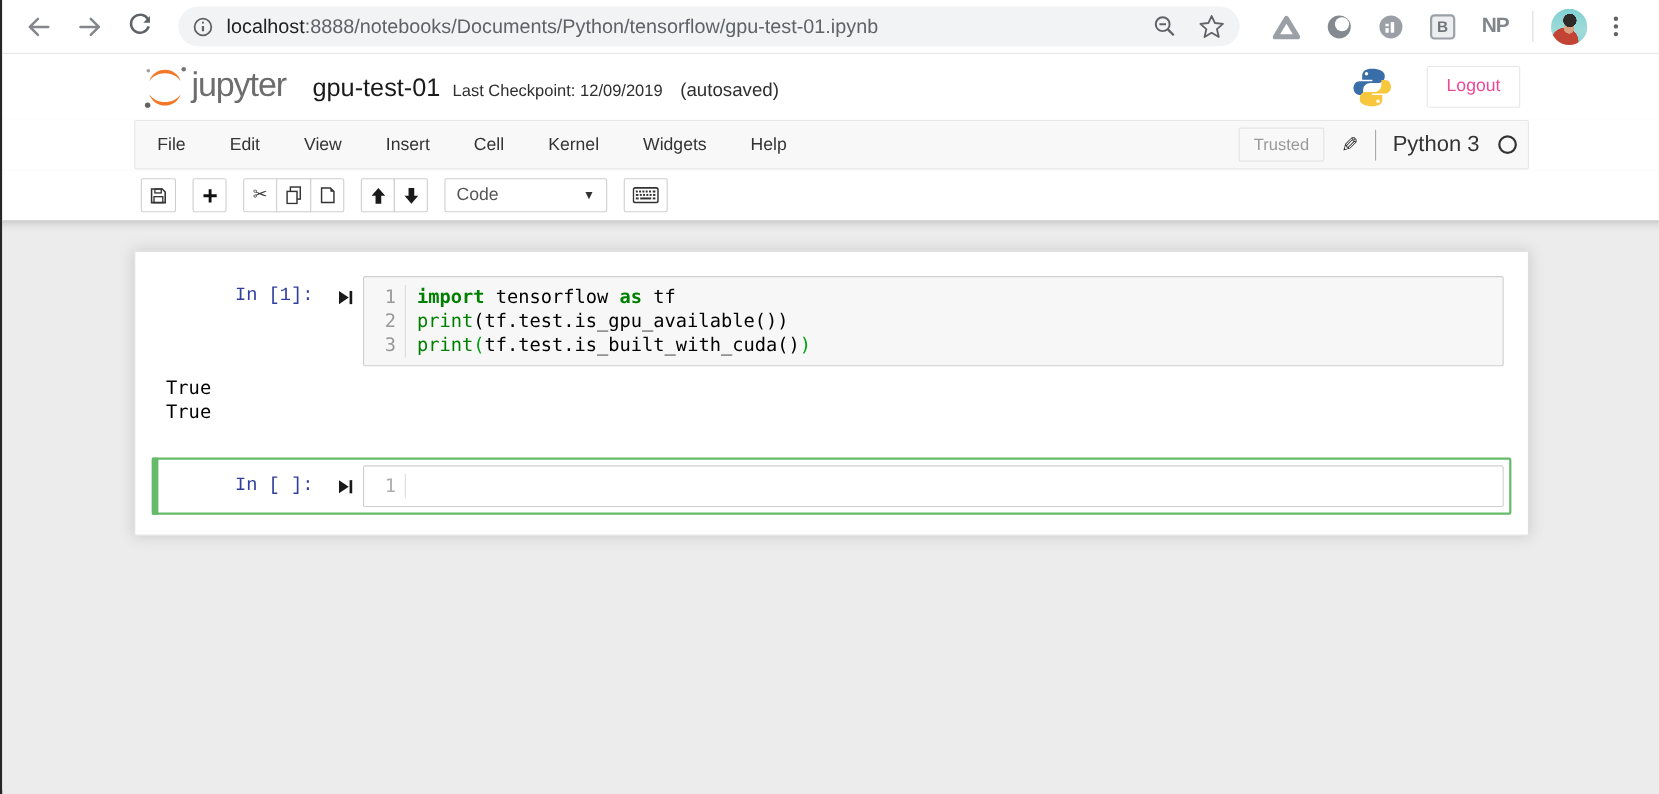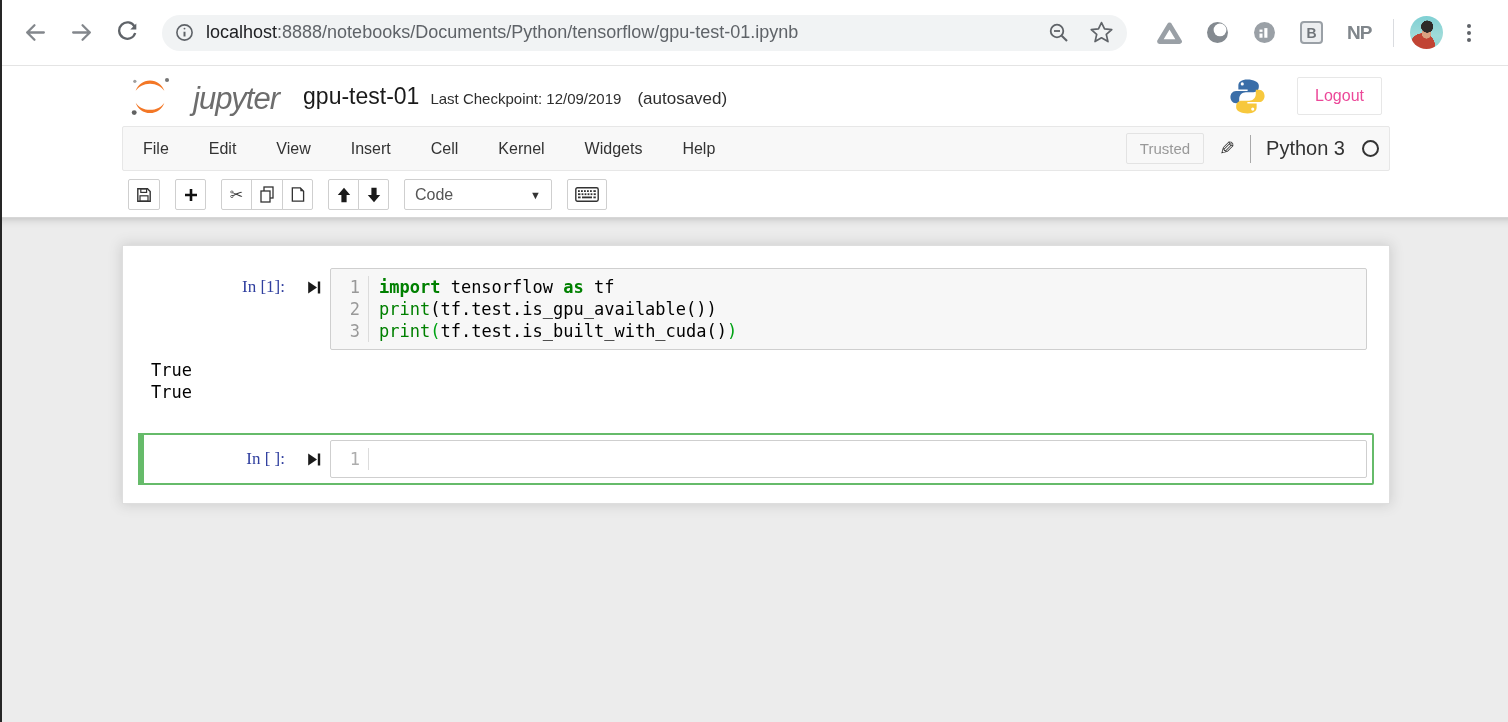--- a/index.html
+++ b/index.html
@@ -6,21 +6,21 @@
   html,body { margin:0; padding:0; }
   body {
     width:1508px; height:722px; overflow:hidden;
     font-family:"Liberation Sans", sans-serif;
     background:#ececec;
     border-left:2px solid #262626;
   }
 
   
   .browser-bar{
-    height:66px; background:#fff; display:flex; align-items:center;
+    height:49px; background:#fff; display:flex; align-items:center;
     padding:0 16px 0 18px; border-bottom:1px solid #e4e4e4;
   }
   .nav-ic{ display:inline-flex; align-items:center; justify-content:center;
     width:30px; height:30px; margin-right:16px; cursor:pointer; }
   .omnibox{
     height:36px; width:965px; background:#f1f3f4; border-radius:18px;
     display:flex; align-items:center; padding:0 14px 0 13px; margin-left:4px;
   }
   .omni-url{ font-size:18px; margin-left:12px; white-space:nowrap; overflow:hidden; }
   .url-host{ color:#202124; }
@@ -40,21 +40,21 @@
       radial-gradient(circle at 52% 32%, #2e2a28 0 21%, transparent 22%),
       radial-gradient(circle at 50% 54%, #d9a181 0 19%, transparent 20%),
       radial-gradient(circle at 38% 90%, #c14434 0 34%, transparent 35%),
       linear-gradient(180deg,#7fd0d4 0%,#9fdbd9 60%,#8fd4d2 100%);
   }
   .dots-icon{ display:flex; flex-direction:column; gap:3px; margin-left:20px; cursor:pointer; padding:4px;}
   .dots-icon i{ width:4px; height:4px; border-radius:50%; background:#5f6368; }
 
   
   .jp-header{ height:60px; background:#fff; display:flex; align-items:center; padding-left:125px; }
-  .brand{ display:flex; align-items:flex-end; gap:20px; cursor:pointer;font-style:italic; }
+  .brand{ display:flex; align-items:flex-start; gap:1px; cursor:pointer; }
   .brand-text{ font-size:31px; color:#6d6d6d; letter-spacing:-1px; }
   .title-group{ display:flex; align-items:baseline; }
   .nb-title{ font-size:23px; color:#1a1a1a; margin-left:24px; }
   .checkpoint{ font-size:15px; color:#2e2e2e; margin-left:11px; }
   .autosave{ font-size:17px; color:#2e2e2e; margin-left:16px; }
   .py-logo{ margin-left:auto; display:flex; }
   .logout-btn{
     margin:0 126px 0 30px; padding:9px 17px; font-size:16px; color:#ec4899;
     background:#fff; border:1px solid #e7e7e7; border-radius:2px; cursor:pointer;
     font-family:"Liberation Sans", sans-serif;
@@ -115,21 +115,21 @@
   .cell + .cell{ margin-top:11px; }
   .cell.selected-edit{ border-color:#66bb6a; }
   .cell.selected-edit::before{
     content:""; position:absolute; left:-2px; top:-2px; bottom:-2px; width:6px; background:#66bb6a;
   }
   .cell-row{ display:flex; align-items:flex-start; }
   .prompt-col{
     flex:0 0 185px; display:flex; justify-content:flex-end; align-items:flex-start;
     padding:9px 9px 0 0; gap:22px;
   }
-  .prompt{ font-family:Liberation Serif, serif; font-size:17px; color:#303F9F; white-space:pre; }
+  .prompt{ font-family:Liberation Mono, monospace; font-size:17px; color:#303F9F; white-space:pre; }
   .runcell-icon{ margin-top:3px; flex:0 0 auto; }
   .input-area{
     flex:1; border:1px solid #cfcfcf; border-radius:2px; background:#f7f7f7;
     display:flex; padding:7px 0;
   }
   .cell.selected-edit .input-area{ background:#fff; }
   .cell.selected-edit .gutter{ background:transparent; color:#adadad; }
   .gutter{
     flex:0 0 38px; text-align:right; padding-right:8px; color:#999;
     font-family:"DejaVu Sans Mono",monospace; font-size:17px; line-height:22px;

